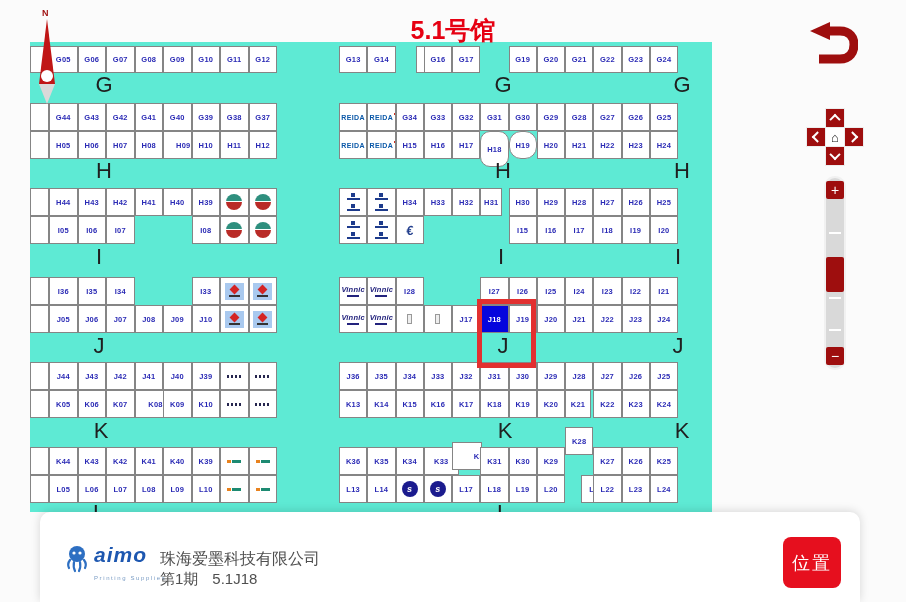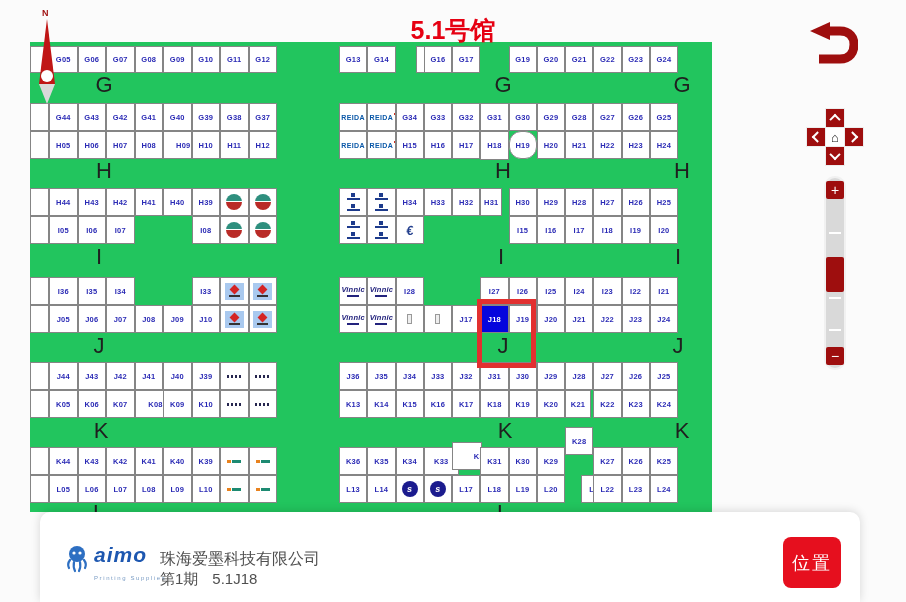--- a/index.html
+++ b/index.html
@@ -3,21 +3,21 @@
 <meta charset="utf-8">
 <style>
   html,body{margin:0;padding:0;}
   body{
     width:906px;height:602px;position:relative;overflow:hidden;
     background:#fbfbfb;
     font-family:"Liberation Sans","DejaVu Sans",sans-serif;
     -webkit-font-smoothing:antialiased;
   }
   
-  .map-panel{position:absolute;left:30px;top:42px;width:682px;height:470px;background:#22c55e;}
+  .map-panel{position:absolute;left:30px;top:42px;width:682px;height:470px;background:#5eead4;}
   .cell{
     position:absolute;box-sizing:border-box;background:#fff;border:1px solid #858585;
     display:flex;flex-direction:column;align-items:center;justify-content:center;
     font-size:7.5px;font-weight:bold;color:#2a2ab5;letter-spacing:.2px;overflow:hidden;
   }
   .cell.sel{background:#0505dd;color:#fff;}
   .section-label{
     position:absolute;width:24px;text-align:center;font-size:22px;color:#1f1f1f;z-index:2;
   }
   .hl-rect{position:absolute;border:5px solid #e23030;z-index:5;background:transparent;}
@@ -142,21 +142,21 @@
     <div class="cell" style="left: 218.5px; top: 89px; width: 28.5px; height: 28px;">H12</div>
     <div class="cell" style="left: 309px; top: 89px; width: 28.25px; height: 28px;">
       <span class="lg-reida">REIDA</span>
     </div>
     <div class="cell" style="left: 337.25px; top: 89px; width: 28.25px; height: 28px;">
       <span class="lg-reida">REIDA</span>
     </div>
     <div class="cell" style="left: 365.5px; top: 89px; width: 28.25px; height: 28px;">H15</div>
     <div class="cell" style="left: 393.75px; top: 89px; width: 28.25px; height: 28px;">H16</div>
     <div class="cell" style="left: 422px; top: 89px; width: 28.25px; height: 28px;">H17</div>
-    <div class="cell" style="left: 450.25px; top: 89px; width: 28.25px; height: 29px;">H18</div>
+    <div class="cell" style="left: 450.25px; top: 89px; width: 28.25px; height: 36px; border-radius: 10px;">H18</div>
     <div class="cell" style="left: 478.5px; top: 89px; width: 28.25px; height: 28px; border-radius: 12px;">H19</div>
     <div class="cell" style="left: 506.75px; top: 89px; width: 28.25px; height: 28px;">H20</div>
     <div class="cell" style="left: 535px; top: 89px; width: 28.25px; height: 28px;">H21</div>
     <div class="cell" style="left: 563.25px; top: 89px; width: 28.25px; height: 28px;">H22</div>
     <div class="cell" style="left: 591.5px; top: 89px; width: 28.25px; height: 28px;">H23</div>
     <div class="cell" style="left: 619.75px; top: 89px; width: 28.25px; height: 28px;">H24</div>
     <div class="cell" style="left: 0px; top: 146px; width: 19px; height: 28px;"></div>
     <div class="cell" style="left: 19px; top: 146px; width: 28.5px; height: 28px;">H44</div>
     <div class="cell" style="left: 47.5px; top: 146px; width: 28.5px; height: 28px;">H43</div>
     <div class="cell" style="left: 76px; top: 146px; width: 28.5px; height: 28px;">H42</div>

